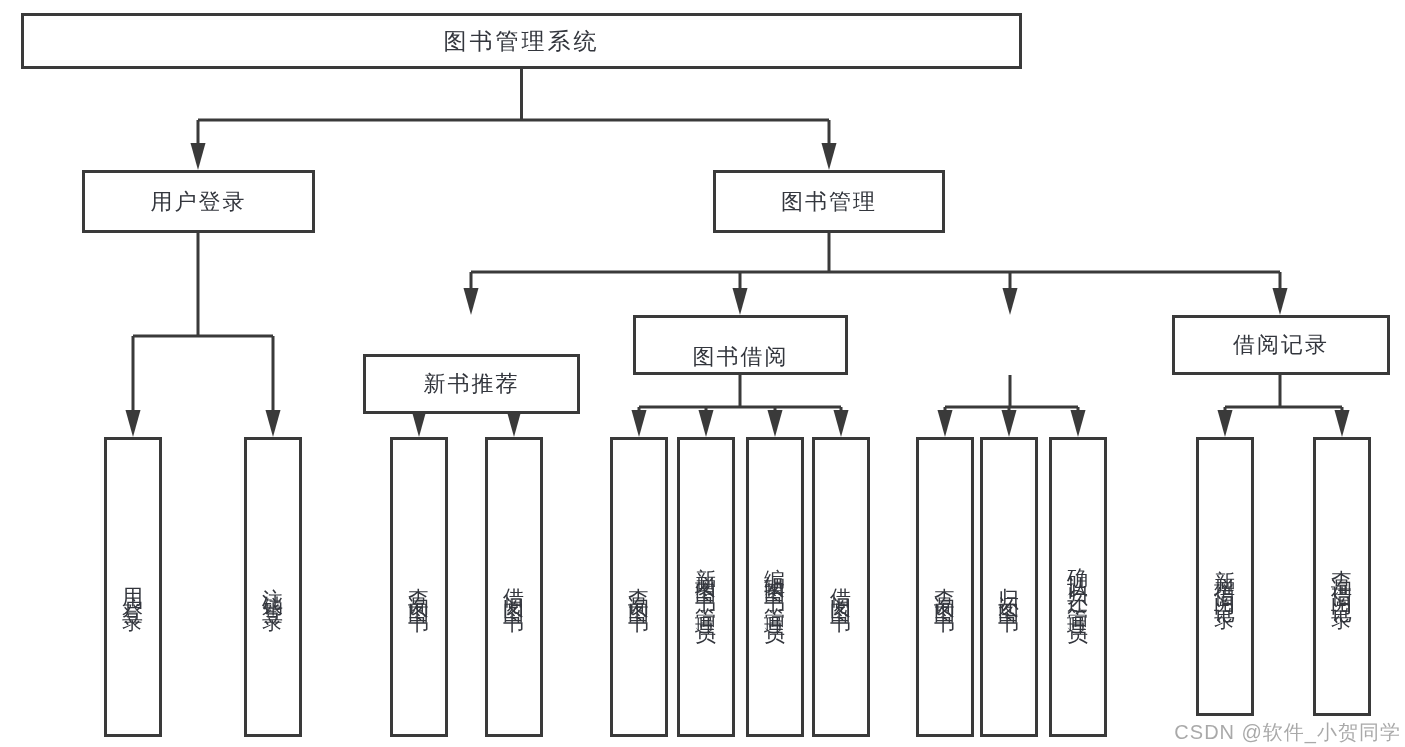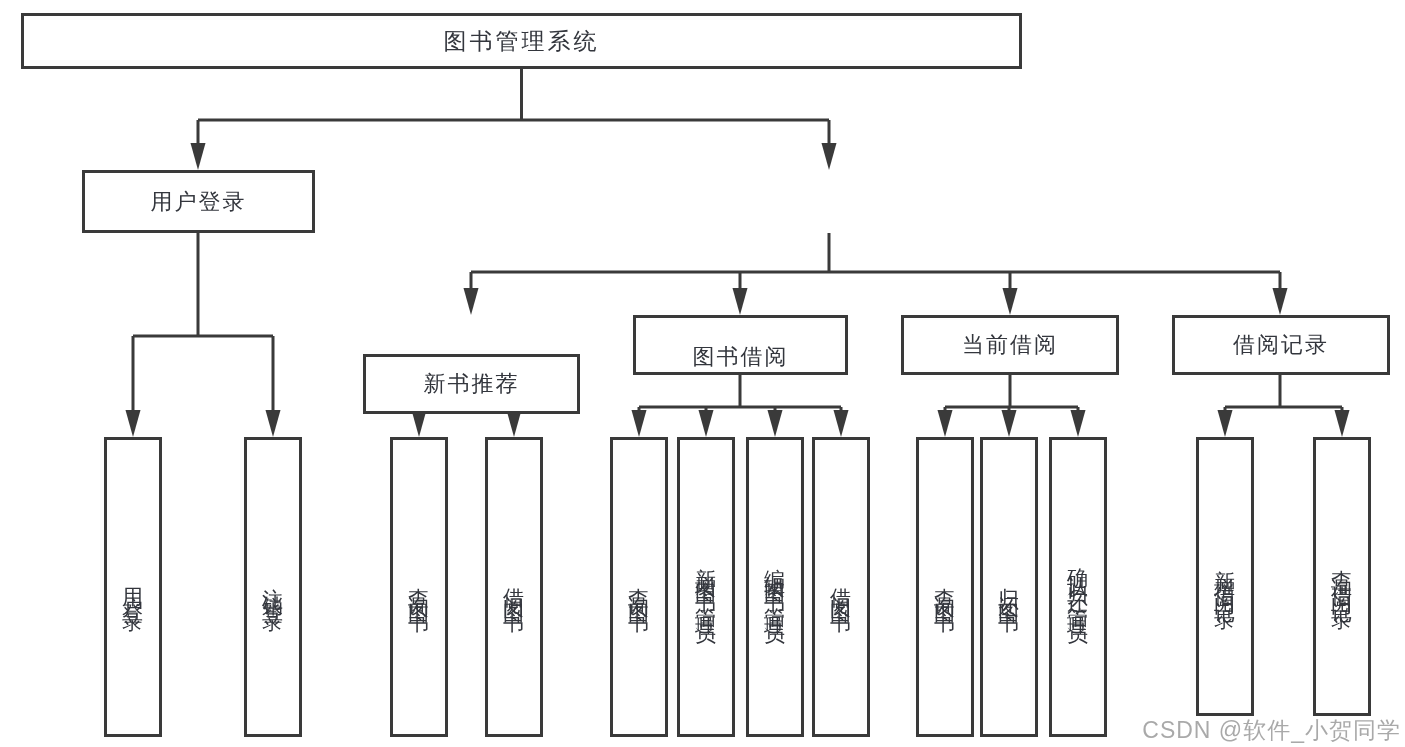--- a/index.html
+++ b/index.html
@@ -26,21 +26,21 @@
     writing-mode:vertical-rl;
     text-orientation:mixed;
     font-size:21px;
     letter-spacing:8px;
     line-height:1;
     white-space:nowrap;
   }
   .watermark{
     position:absolute;
     right:4px;bottom:1px;
-    font-size:23px;
+    font-size:20px;
     color:#9b9b9b;
     opacity:.85;
     letter-spacing:1px;
     white-space:nowrap;
     z-index:5;
   }
 </style>
 </head>
 <body>
 
@@ -93,29 +93,29 @@
     </g>
   </svg>
 
   <div class="box root" style="left:21px;top:13px;width:1001px;height:56px;">
     <span class="hlabel">图书管理系统</span>
   </div>
 
   <div class="box" style="left:82px;top:170px;width:233px;height:63px;">
     <span class="hlabel">用户登录</span>
   </div>
+  <div class="box" style="left:713px;top:170px;width:232px;height:63px;">
+    <span class="hlabel">图书管理</span>
+  </div>
 
   <div class="box" style="left:363px;top:315px;width:217px;height:60px;margin-top:39px;">
     <span class="hlabel">新书推荐</span>
   </div>
   <div class="box" style="left:633px;top:315px;width:215px;height:60px;align-items:flex-end;">
     <span class="hlabel">图书借阅</span>
-  </div>
-  <div class="box" style="left:901px;top:315px;width:218px;height:60px;">
-    <span class="hlabel">当前借阅</span>
   </div>
   <div class="box" style="left:1172px;top:315px;width:218px;height:60px;">
     <span class="hlabel">借阅记录</span>
   </div>
 
   <div class="box leaf" style="left:104px;top:437px;width:58px;height:300px;">
     <span class="vlabel">用户登录</span>
   </div>
   <div class="box leaf" style="left:244px;top:437px;width:58px;height:300px;">
     <span class="vlabel">注销登录</span>

